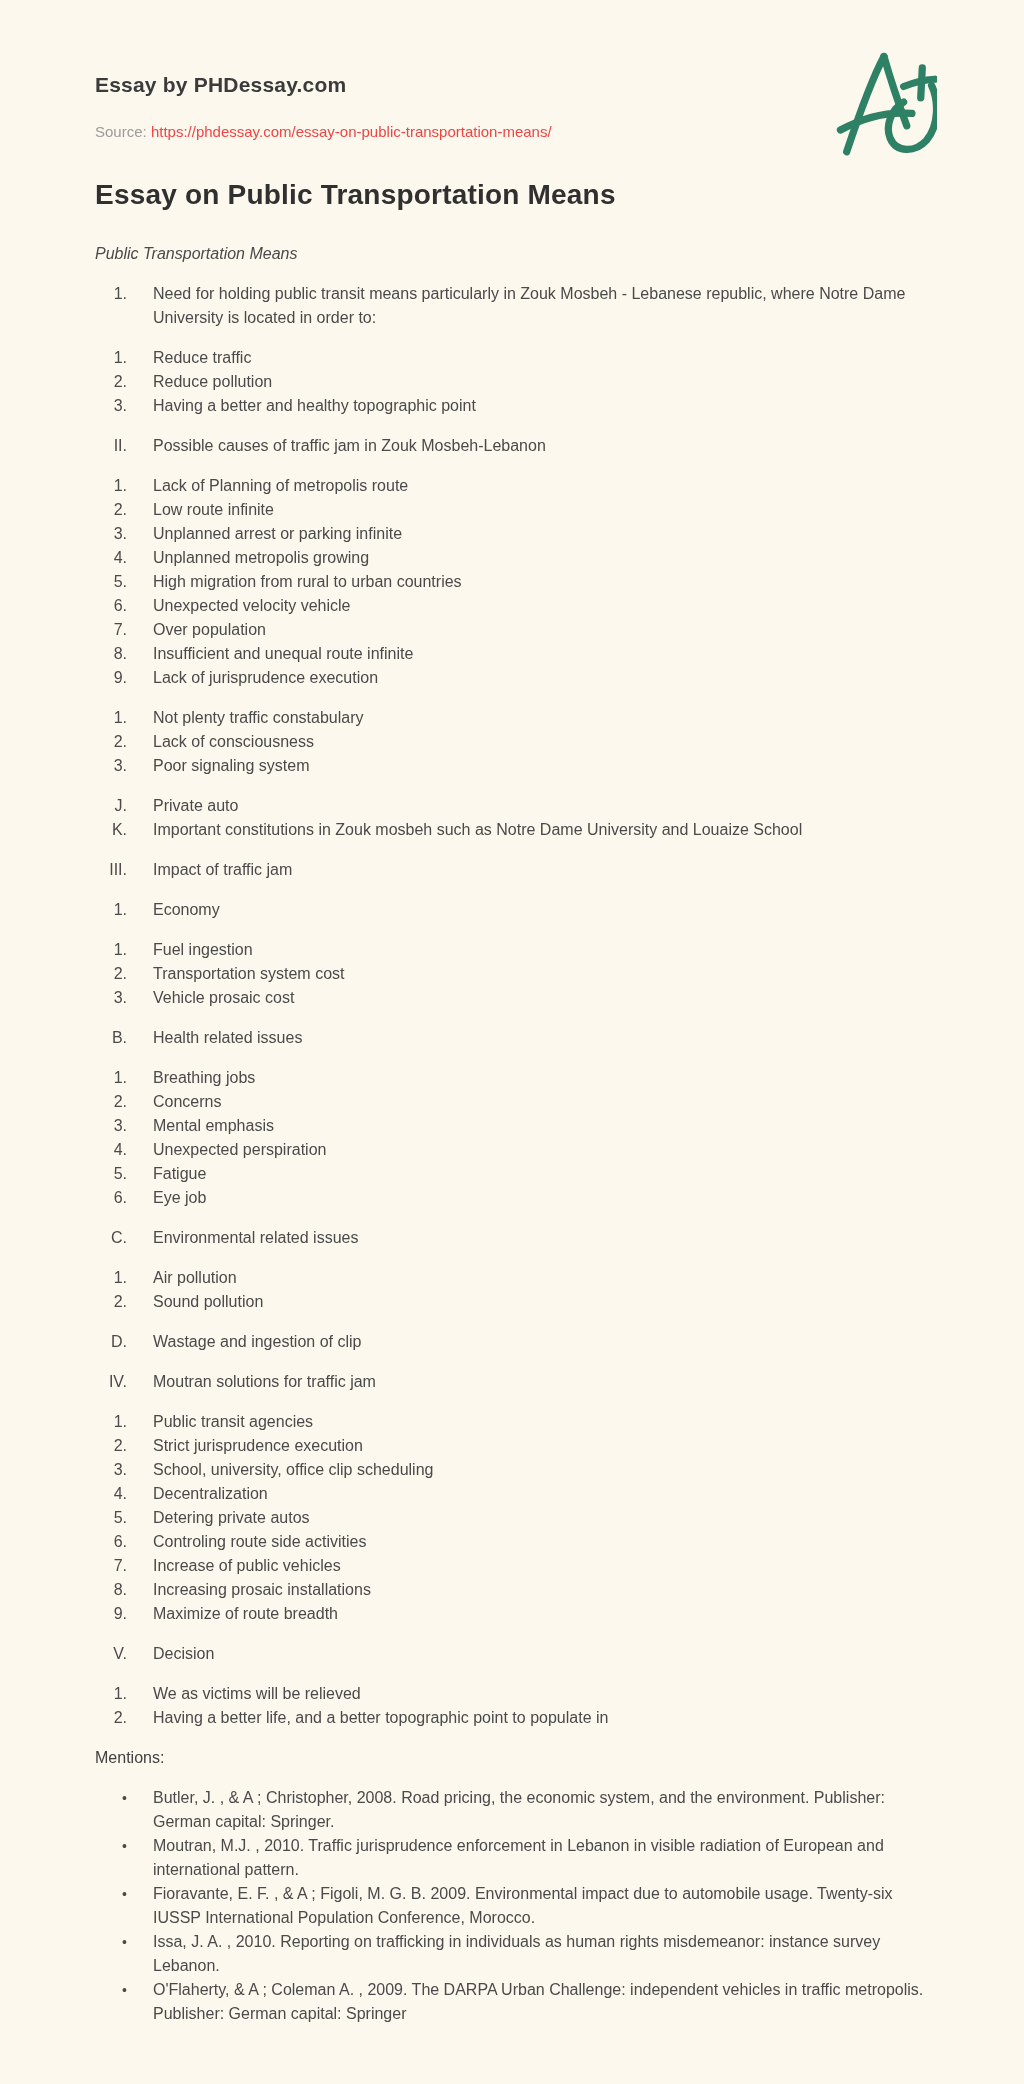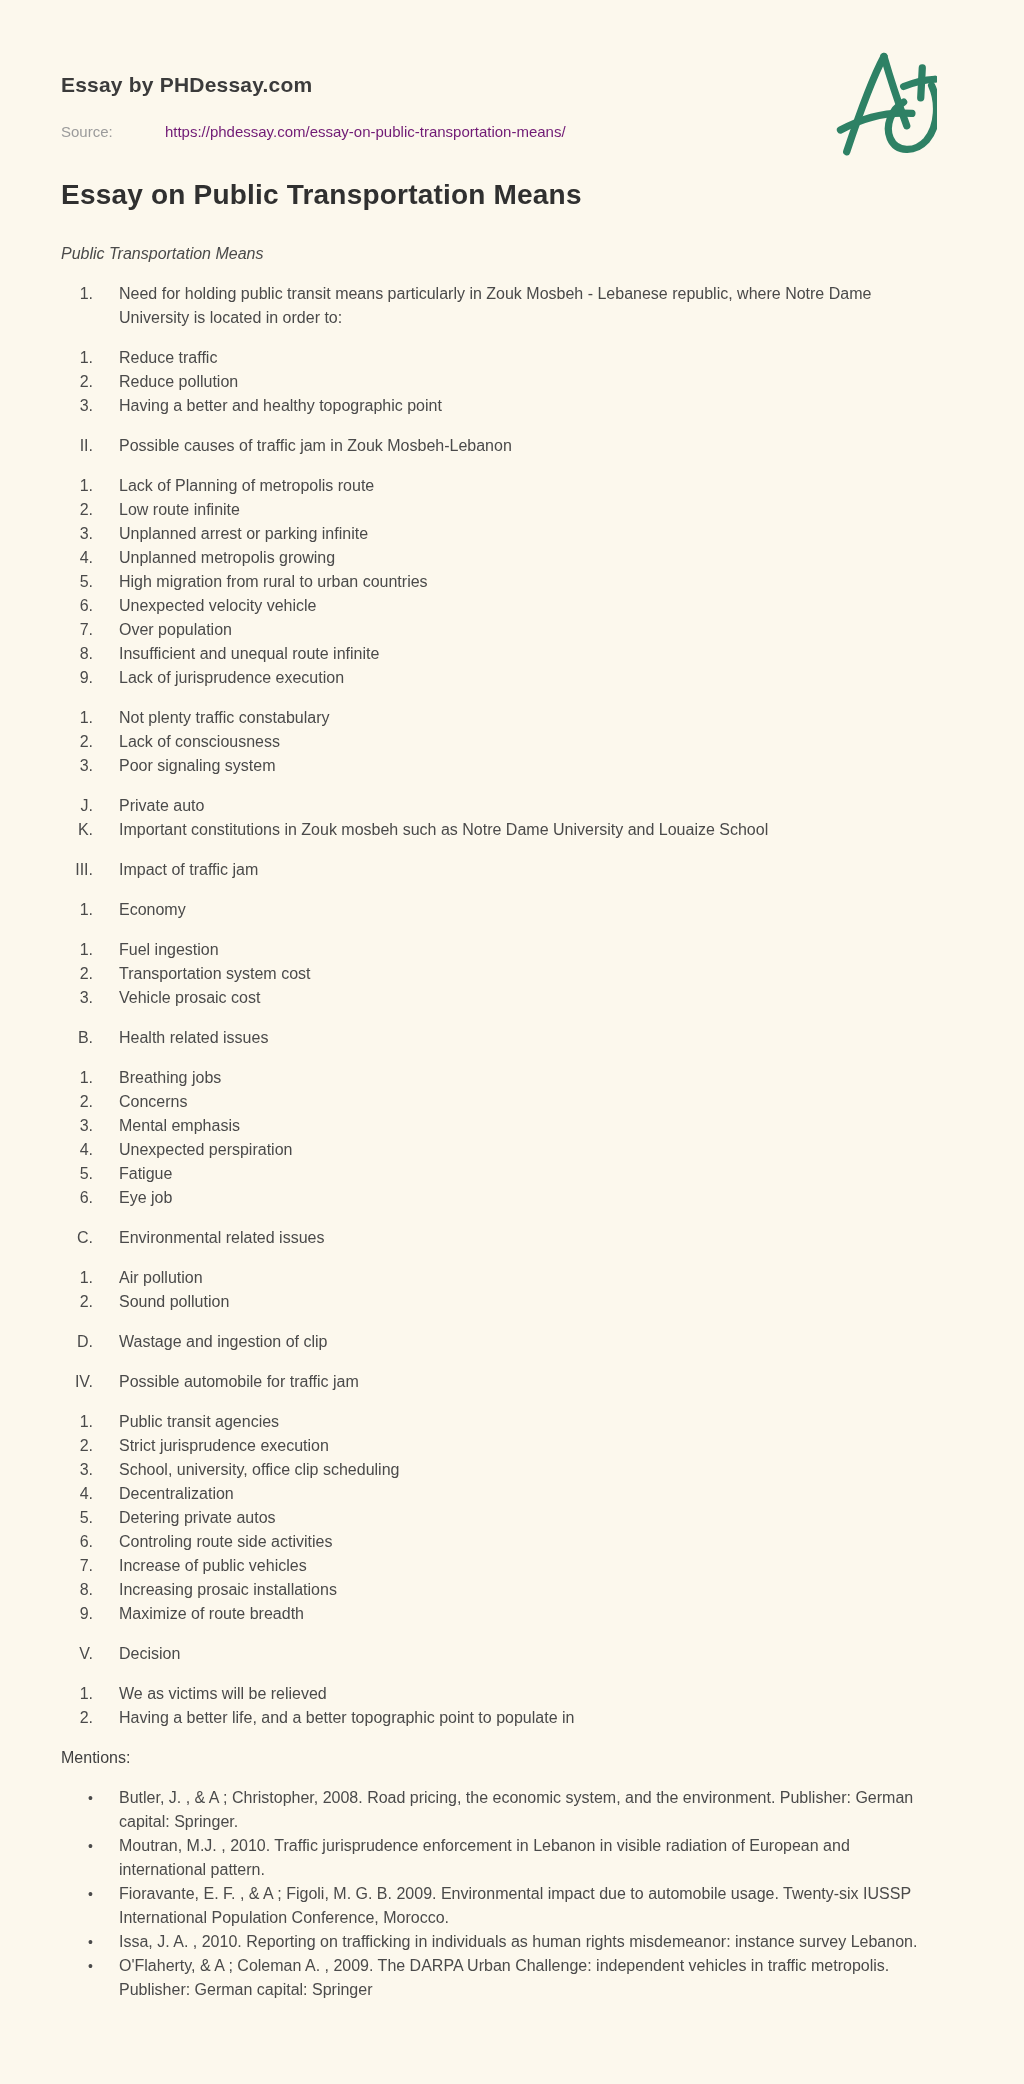--- a/index.html
+++ b/index.html
@@ -9,42 +9,41 @@
   .page {
     position: relative;
     width: 1024px;
     height: 2084px;
     background: #fcf8ed;
     overflow: hidden;
   }
 
   .content {
     position: relative;
-    padding: 70px 0 0 61px;
+    padding: 70px 0 0 95px;
     width: 940px; 
   }
 
   .provider-title {
     font-size: 21px;
     line-height: 30px;
     font-weight: 700;
     color: #3b3b3b;
     letter-spacing: 0.2px;
   }
 
   .source-line {
     margin-top: 20px;
     font-size: 15px;
     line-height: 24px;
     color: #9b9b9b;
   }
   .source-line a {
-    color: #701a75;
+    color: #ef4444;
     text-decoration: none;
-    margin-left: 48px;
   }
 
   .logo {
     position: absolute;
     left: 833px;
     top: 43px;
     width: 104px;
     height: 116px;
   }
   .logo svg { width: 100%; height: 100%; }
@@ -298,21 +297,21 @@
         </div>
         <div class="group">
           <div class="li-row">
             <span class="marker">D.</span>
             <span class="txt">Wastage and ingestion of clip</span>
           </div>
         </div>
         <div class="group">
           <div class="li-row">
             <span class="marker">IV.</span>
-            <span class="txt">Possible automobile for traffic jam</span>
+            <span class="txt">Moutran solutions for traffic jam</span>
           </div>
         </div>
         <div class="group">
           <div class="li-row">
             <span class="marker">1.</span>
             <span class="txt">Public transit agencies</span>
           </div>
           <div class="li-row">
             <span class="marker">2.</span>
             <span class="txt">Strict jurisprudence execution</span>

